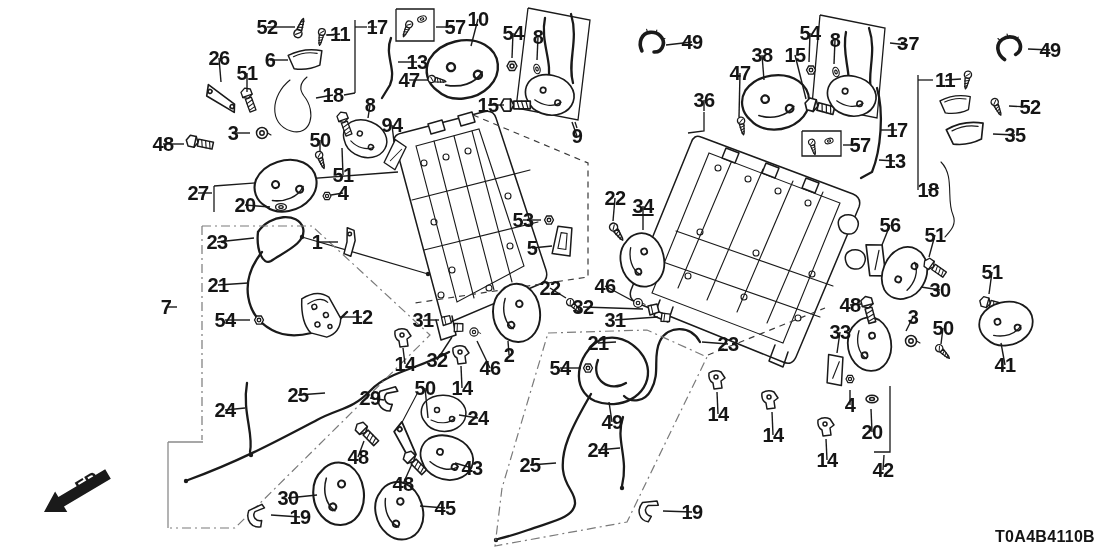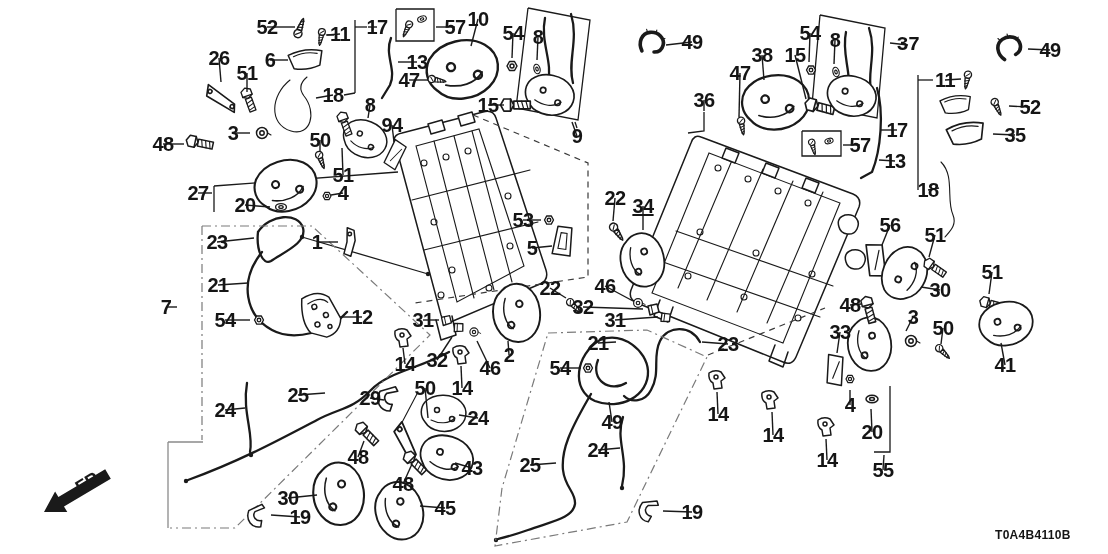--- a/index.html
+++ b/index.html
@@ -2,21 +2,21 @@
 <html><head>
 <meta charset="utf-8">
 <style>
   html,body{margin:0;padding:0;background:#fff;}
   #canvas{position:relative;width:1108px;height:554px;background:#fff;overflow:hidden;
           font-family:"Liberation Sans",sans-serif;}
   #diagram-svg{position:absolute;left:0;top:0;}
   #labels{position:absolute;left:0;top:0;width:100%;height:100%;pointer-events:none;}
   .callout{position:absolute;transform:translate(-50%,-50%);font-size:20px;font-weight:700;
            color:#151515;letter-spacing:-0.5px;line-height:1;white-space:nowrap;}
-  .diagram-code{position:absolute;left:995px;top:528px;font-size:12px;font-weight:700;
+  .diagram-code{position:absolute;left:995px;top:528px;font-size:16px;font-weight:700;
                 color:#151515;letter-spacing:0.3px;}
   svg .ink{stroke:#1a1a1a;fill:none;stroke-width:1.5;stroke-linecap:round;stroke-linejoin:round;}
   svg .inkthin{stroke:#1a1a1a;fill:none;stroke-width:1.1;stroke-linecap:round;}
   svg .cable{stroke:#1a1a1a;fill:none;stroke-width:2.3;stroke-linecap:round;}
   svg .fillwhite{fill:#ffffff;}
 </style>
 </head>
 <body>
 
 <div id="canvas">
@@ -440,21 +440,21 @@
       <div class="callout" style="left: 598px; top: 450px;">24</div>
       <div class="callout" style="left: 530px; top: 465px;">25</div>
       <div class="callout" style="left: 692px; top: 512px;">19</div>
       <div class="callout" style="left: 728px; top: 344px;">23</div>
       <div class="callout" style="left: 718px; top: 414px;">14</div>
       <div class="callout" style="left: 773px; top: 435px;">14</div>
       <div class="callout" style="left: 827px; top: 460px;">14</div>
       <div class="callout" style="left: 840px; top: 332px;">33</div>
       <div class="callout" style="left: 850px; top: 405px;">4</div>
       <div class="callout" style="left: 872px; top: 432px;">20</div>
-      <div class="callout" style="left: 883px; top: 470px;">55</div>
+      <div class="callout" style="left: 883px; top: 470px;">42</div>
       <div class="callout" style="left: 850px; top: 305px;">48</div>
       <div class="callout" style="left: 913px; top: 317px;">3</div>
       <div class="callout" style="left: 943px; top: 328px;">50</div>
       <div class="callout" style="left: 935px; top: 235px;">51</div>
       <div class="callout" style="left: 940px; top: 290px;">30</div>
       <div class="callout" style="left: 890px; top: 225px;">56</div>
       <div class="callout" style="left: 992px; top: 272px;">51</div>
       <div class="callout" style="left: 1005px; top: 365px;">41</div>
       <div class="callout" style="left: 704px; top: 100px;">36</div>
       <div class="callout" style="left: 762px; top: 55px;">38</div>

